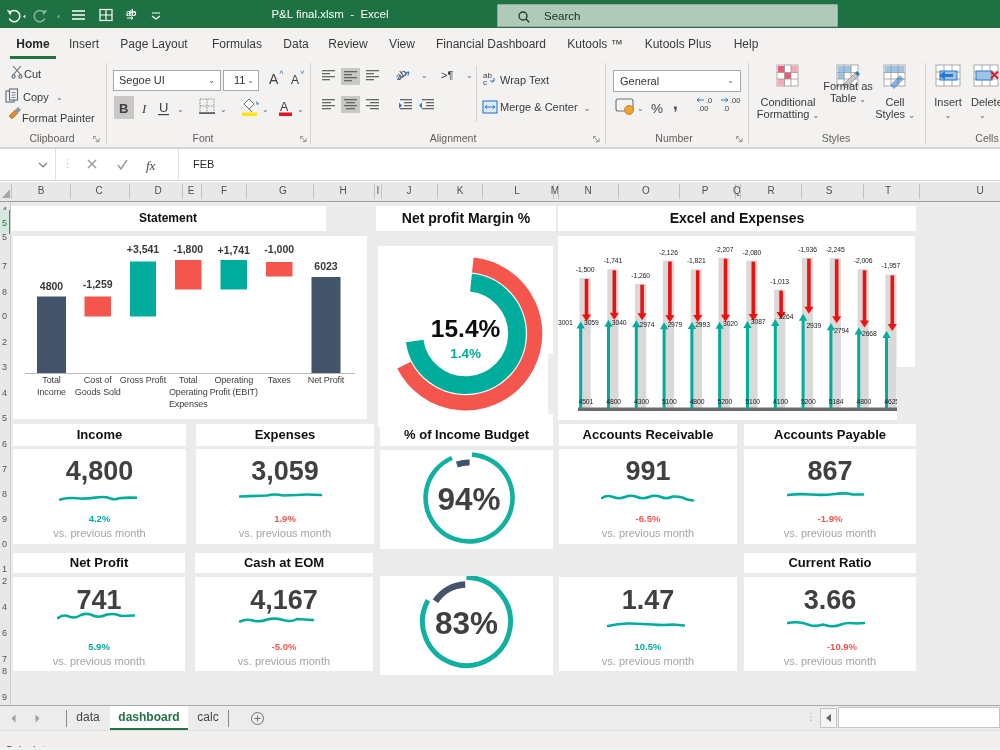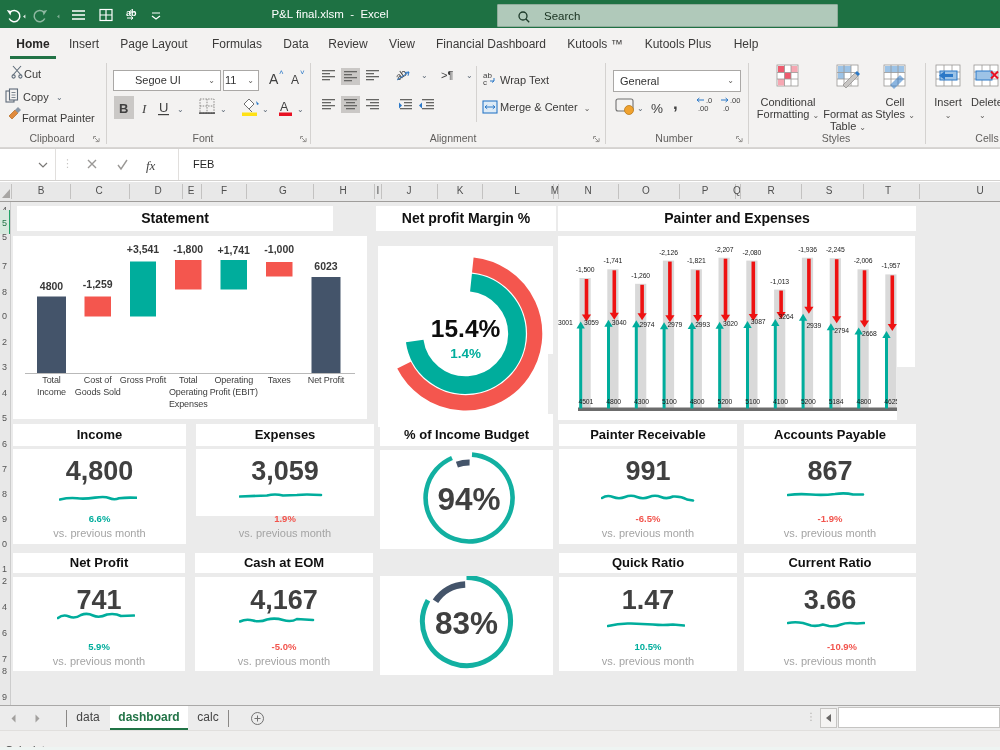--- a/index.html
+++ b/index.html
@@ -232,27 +232,27 @@
 <g stroke="#8a8886" stroke-width=".9" fill="none">
         <path d="M93.5,76.5 h2.5 M93.5,76.5 v2.5 M94.7,77.7 l3.6,3.6 M99.1,78.2 v3.4 h-3.4"></path>
         <path d="M300.5,76.5 h2.5 M300.5,76.5 v2.5 M301.7,77.7 l3.6,3.6 M306.1,78.2 v3.4 h-3.4"></path>
         <path d="M593.5,76.5 h2.5 M593.5,76.5 v2.5 M594.7,77.7 l3.6,3.6 M599.1,78.2 v3.4 h-3.4"></path>
         <path d="M736.5,76.5 h2.5 M736.5,76.5 v2.5 M737.7,77.7 l3.6,3.6 M742.1,78.2 v3.4 h-3.4"></path>
       </g>
 </svg>
 <div class="abs" style="left:24px;top:8px">Cut</div>
 <div class="abs" style="left:23px;top:31px">Copy</div>
 <div class="abs" style="left:22px;top:52px">Format Painter</div>
-<div class="cmb" style="left:113px;top:10px;width:108px;height:21px;line-height:19px;padding-left:21px">Segoe UI<span class="dd" style="position:absolute;right:5px">⌄</span></div>
-<div class="cmb" style="left:223px;top:10px;width:36px;height:21px;line-height:19px;padding-left:1px">11<span class="dd" style="position:absolute;right:4px">⌄</span></div>
+<div class="cmb" style="left:113px;top:10px;width:108px;height:21px;line-height:19px;padding-left:5px">Segoe UI<span class="dd" style="position:absolute;right:5px">⌄</span></div>
+<div class="cmb" style="left:223px;top:10px;width:36px;height:21px;line-height:19px;padding-left:10px">11<span class="dd" style="position:absolute;right:4px">⌄</span></div>
 <div class="abs" style="left:500px;top:14px">Wrap Text</div>
 <div class="abs" style="left:500px;top:41px">Merge &amp; Center&nbsp;&nbsp;<span class="dd">⌄</span></div>
 <div class="cmb" style="left:613px;top:10px;width:128px;height:22px;line-height:20px;padding-left:6px">General<span class="dd" style="position:absolute;right:6px">⌄</span></div>
 <div class="abs ctr" style="left:788px;top:36px;width:90px;transform:translateX(-50%)">Conditional<br>Formatting <span class="dd">⌄</span></div>
-<div class="abs ctr" style="left:848px;top:48px;width:80px;transform:translateX(-50%)">Format as<br>Table <span class="dd">⌄</span></div>
+<div class="abs ctr" style="left:848px;top:20px;width:80px;transform:translateX(-50%)">Format as<br>Table <span class="dd">⌄</span></div>
 <div class="abs ctr" style="left:895px;top:36px;width:60px;transform:translateX(-50%)">Cell<br>Styles <span class="dd">⌄</span></div>
 <div class="abs ctr" style="left:948px;top:36px;width:50px;transform:translateX(-50%)">Insert<br><span class="dd">⌄</span></div>
 <div class="abs" style="left:971px;top:36px;width:50px">Delete<br><span style="padding-left:8px" class="dd">⌄</span></div>
 <div class="glbl" style="left:52px">Clipboard</div>
 <div class="glbl" style="left:203px">Font</div>
 <div class="glbl" style="left:453px">Alignment</div>
 <div class="glbl" style="left:674px">Number</div>
 <div class="glbl" style="left:836px">Styles</div>
 <div class="glbl" style="left:987px">Cells</div>
 </div>
@@ -310,21 +310,21 @@
     <div class="chs" style="left:740px"></div>
 <div class="chl" style="left:771px">R</div>
     <div class="chs" style="left:801px"></div>
 <div class="chl" style="left:829px">S</div>
     <div class="chs" style="left:863px"></div>
 <div class="chl" style="left:888px">T</div>
     <div class="chs" style="left:919px"></div>
 <div class="chl" style="left:980px">U</div>
 </div>
 <div id="grid">
-<div class="ttl" style="left:17px;top:4px;width:316px;height:25px;line-height:25px;font-size:14px">Statement</div>
+<div class="ttl" style="left:10px;top:4px;width:316px;height:25px;line-height:25px;font-size:12px">Statement</div>
 <div class="card" style="left:13px;top:34px;width:354px;height:183px">
       <svg width="354" height="183" viewBox="0 0 354 183">
         <line x1="12" y1="137.5" x2="342" y2="137.5" stroke="#b9b9b9" stroke-width="1"></line>
         <rect x="24" y="60.5" width="29.0" height="76.5" fill="#44546a"></rect>
         <rect x="71.5" y="60.5" width="26.5" height="20.0" fill="#f4564e"></rect>
         <rect x="117" y="25.5" width="26.0" height="55.0" fill="#00ad9c"></rect>
         <rect x="162" y="24" width="26.5" height="29.5" fill="#f4564e"></rect>
         <rect x="207.5" y="24" width="26.5" height="29.5" fill="#00ad9c"></rect>
         <rect x="253" y="26" width="26.5" height="14.5" fill="#f4564e"></rect>
         <rect x="298.5" y="41" width="29.0" height="96.0" fill="#44546a"></rect>
@@ -351,21 +351,21 @@
     </div>
 <div class="ttl" style="left:376px;top:4px;width:180px;height:25px;line-height:25px;font-size:14px">Net profit Margin %</div>
 <div class="card" style="left:378px;top:44px;width:175px;height:181px">
       <svg width="175" height="181" viewBox="0 0 175 181">
         <path d="M94.8,19.0 A69.1,69.1 0 1 1 26.0,119.1" fill="none" stroke="#f4564e" stroke-width="15.2"></path>
         <path d="M93.0,36.6 A51.4,51.4 0 1 1 36.7,94.9" fill="none" stroke="#00ad9c" stroke-width="17.7"></path>
         <text x="87.6" y="91" text-anchor="middle" font-size="24.5" font-weight="bold" fill="#0d0d0d">15.4%</text>
         <text x="87.6" y="112" text-anchor="middle" font-size="13.5" font-weight="bold" fill="#00ad9c">1.4%</text>
       </svg>
     </div>
-<div class="ttl" style="left:558px;top:4px;width:358px;height:25px;line-height:25px;font-size:14px">Painter and Expenses</div>
+<div class="ttl" style="left:558px;top:4px;width:358px;height:25px;line-height:25px;font-size:14px">Excel and Expenses</div>
 <div class="card" style="left:558px;top:34px;width:357px;height:184px">
       <svg width="357" height="184" viewBox="0 0 357 184">
         <rect x="21.5" y="42.0" width="11.2" height="130.5" fill="#d9d9d9"></rect>
         <rect x="49.3" y="33.3" width="11.2" height="139.2" fill="#d9d9d9"></rect>
         <rect x="77.1" y="47.8" width="11.2" height="124.7" fill="#d9d9d9"></rect>
         <rect x="104.9" y="24.6" width="11.2" height="147.9" fill="#d9d9d9"></rect>
         <rect x="132.7" y="33.3" width="11.2" height="139.2" fill="#d9d9d9"></rect>
         <rect x="160.5" y="21.7" width="11.2" height="150.8" fill="#d9d9d9"></rect>
         <rect x="188.3" y="24.6" width="11.2" height="147.9" fill="#d9d9d9"></rect>
         <rect x="216.1" y="53.6" width="11.2" height="118.9" fill="#d9d9d9"></rect>
@@ -460,33 +460,33 @@
         <text class="slbl" x="326.3" y="168">4625</text>
       </svg>
     </div>
     <div class="abs" style="left:897px;top:165px;width:18px;height:53px;background:#ebebeb"></div>
 <div class="ttl" style="left:13px;top:222px;width:173px;height:22px;line-height:22px;font-size:13px">Income</div>
     <div class="card" style="left:13px;top:247px;width:173px;height:95px">
       <div class="kval" style="position:absolute;left:0;top:7px;width:100%;height:30px;line-height:30px">4,800</div>
       <svg style="position:absolute;left:46px;top:43px" width="78" height="12" viewBox="0 0 78 12">
         <path d="M1,7.5 Q10,5.5 18,6.3 T36,5.6 T50,6 Q55,8.3 60,6.3 Q68,5.2 78,5.8" fill="none" stroke="#00ad9c" stroke-width="2.6" stroke-linecap="round"></path>
       </svg>
-      <div class="kpct tealc" style="position:absolute;left:0;top:64px;width:100%">6.6%</div>
+      <div class="kpct tealc" style="position:absolute;left:0;top:64px;width:100%">4.2%</div>
       <div class="kvs" style="position:absolute;left:0;top:78px;width:100%">vs. previous month</div>
     </div>
 <div class="ttl" style="left:196px;top:222px;width:178px;height:22px;line-height:22px;font-size:13px">Expenses</div>
-    <div class="card" style="left:196px;top:247px;width:178px;height:67px">
+    <div class="card" style="left:196px;top:247px;width:178px;height:95px">
       <div class="kval" style="position:absolute;left:0;top:7px;width:100%;height:30px;line-height:30px">3,059</div>
       <svg style="position:absolute;left:43px;top:41px" width="84" height="12" viewBox="0 0 84 12">
         <path d="M1,6.5 L28,5.5 Q36,3.5 44,5.5 L58,5 Q66,4 82,5" fill="none" stroke="#00ad9c" stroke-width="2.6" stroke-linecap="round"></path>
       </svg>
       <div class="kpct redc" style="position:absolute;left:0;top:64px;width:100%">1.9%</div>
       <div class="kvs" style="position:absolute;left:0;top:78px;width:100%">vs. previous month</div>
     </div>
-<div class="ttl" style="left:559px;top:222px;width:178px;height:22px;line-height:22px;font-size:13px">Painter Receivable</div>
+<div class="ttl" style="left:559px;top:222px;width:178px;height:22px;line-height:22px;font-size:13px">Accounts Receivable</div>
     <div class="card" style="left:559px;top:247px;width:178px;height:95px">
       <div class="kval" style="position:absolute;left:0;top:7px;width:100%;height:30px;line-height:30px">991</div>
       <svg style="position:absolute;left:42px;top:42px" width="94" height="12" viewBox="0 0 94 12">
         <path d="M1,7 Q6,3.5 12,6 T24,6 Q30,3.5 36,6 T48,6 Q54,3.5 60,6 T72,5.5 Q80,5 86,8.5 L92,9.5" fill="none" stroke="#00ad9c" stroke-width="2.6" stroke-linecap="round"></path>
       </svg>
       <div class="kpct redc" style="position:absolute;left:0;top:64px;width:100%">-6.5%</div>
       <div class="kvs" style="position:absolute;left:0;top:78px;width:100%">vs. previous month</div>
     </div>
 <div class="ttl" style="left:744px;top:222px;width:172px;height:22px;line-height:22px;font-size:13px">Accounts Payable</div>
     <div class="card" style="left:744px;top:247px;width:172px;height:95px">
@@ -508,21 +508,20 @@
     </div>
 <div class="ttl" style="left:195px;top:351px;width:178px;height:20px;line-height:20px;font-size:13px">Cash at EOM</div>
     <div class="card" style="left:195px;top:375px;width:178px;height:94px">
       <div class="kval" style="position:absolute;left:0;top:8px;width:100%;height:30px;line-height:30px">4,167</div>
       <svg style="position:absolute;left:44px;top:37px" width="76" height="12" viewBox="0 0 76 12">
         <path d="M1,7.5 Q7,4.5 14,6.5 T28,5.5 Q36,3.5 44,6 T58,5 L74,6" fill="none" stroke="#00ad9c" stroke-width="2.6" stroke-linecap="round"></path>
       </svg>
       <div class="kpct redc" style="position:absolute;left:0;top:64px;width:100%">-5.0%</div>
       <div class="kvs" style="position:absolute;left:0;top:78px;width:100%">vs. previous month</div>
     </div>
-<div class="ttl" style="left:559px;top:351px;width:178px;height:20px;line-height:20px;font-size:13px">Quick Ratio</div>
     <div class="card" style="left:559px;top:375px;width:178px;height:94px">
       <div class="kval" style="position:absolute;left:0;top:8px;width:100%;height:30px;line-height:30px">1.47</div>
       <svg style="position:absolute;left:48px;top:42px" width="78" height="12" viewBox="0 0 78 12">
         <path d="M1,7 Q12,4 24,4.5 T46,5.5 Q56,6.5 66,5.5 L77,6.5" fill="none" stroke="#00ad9c" stroke-width="2.6" stroke-linecap="round"></path>
       </svg>
       <div class="kpct tealc" style="position:absolute;left:0;top:64px;width:100%">10.5%</div>
       <div class="kvs" style="position:absolute;left:0;top:78px;width:100%">vs. previous month</div>
     </div>
 <div class="ttl" style="left:744px;top:351px;width:172px;height:20px;line-height:20px;font-size:13px">Current Ratio</div>
     <div class="card" style="left:744px;top:375px;width:172px;height:94px">

